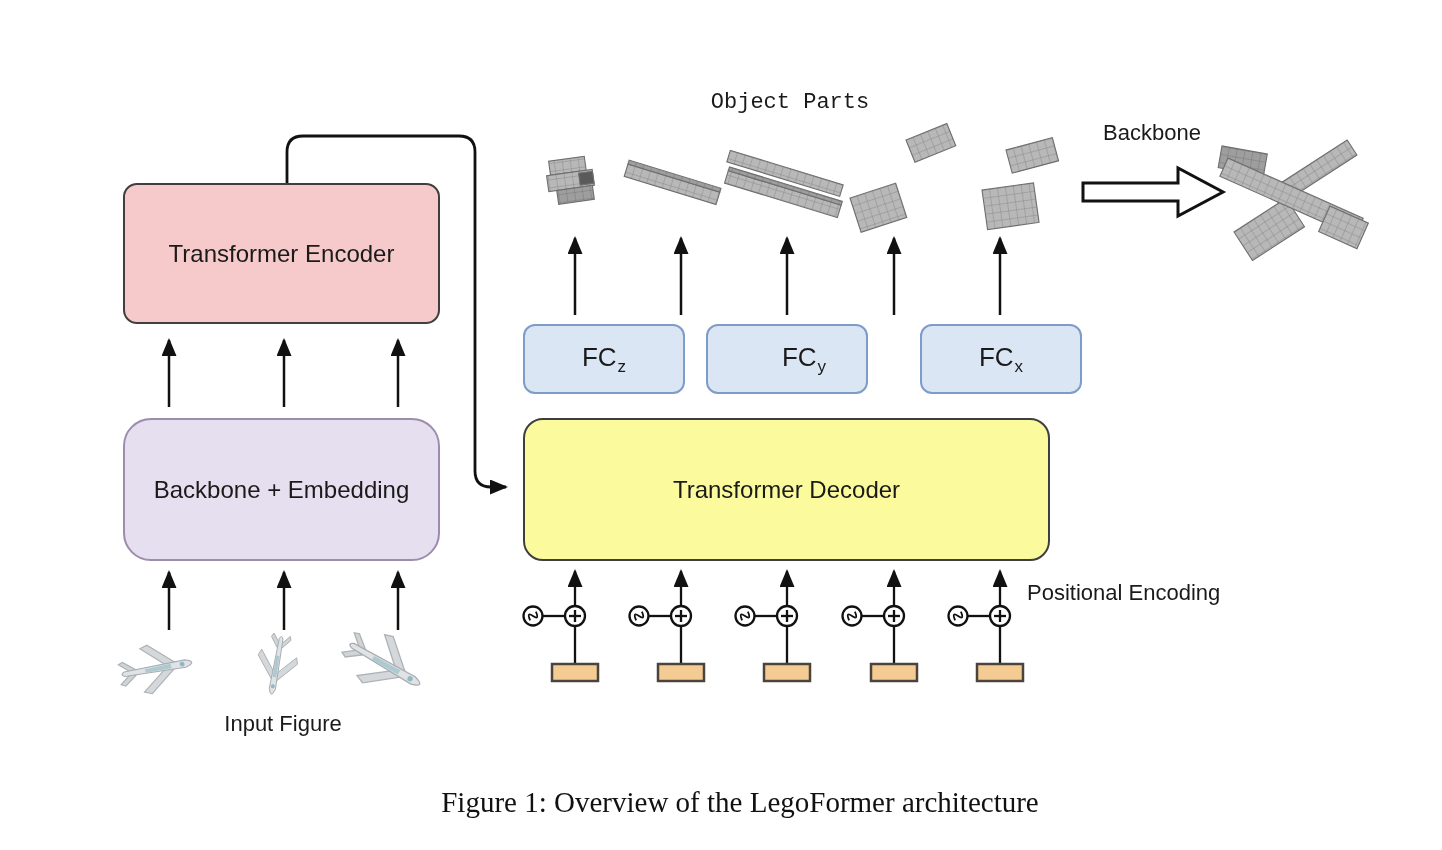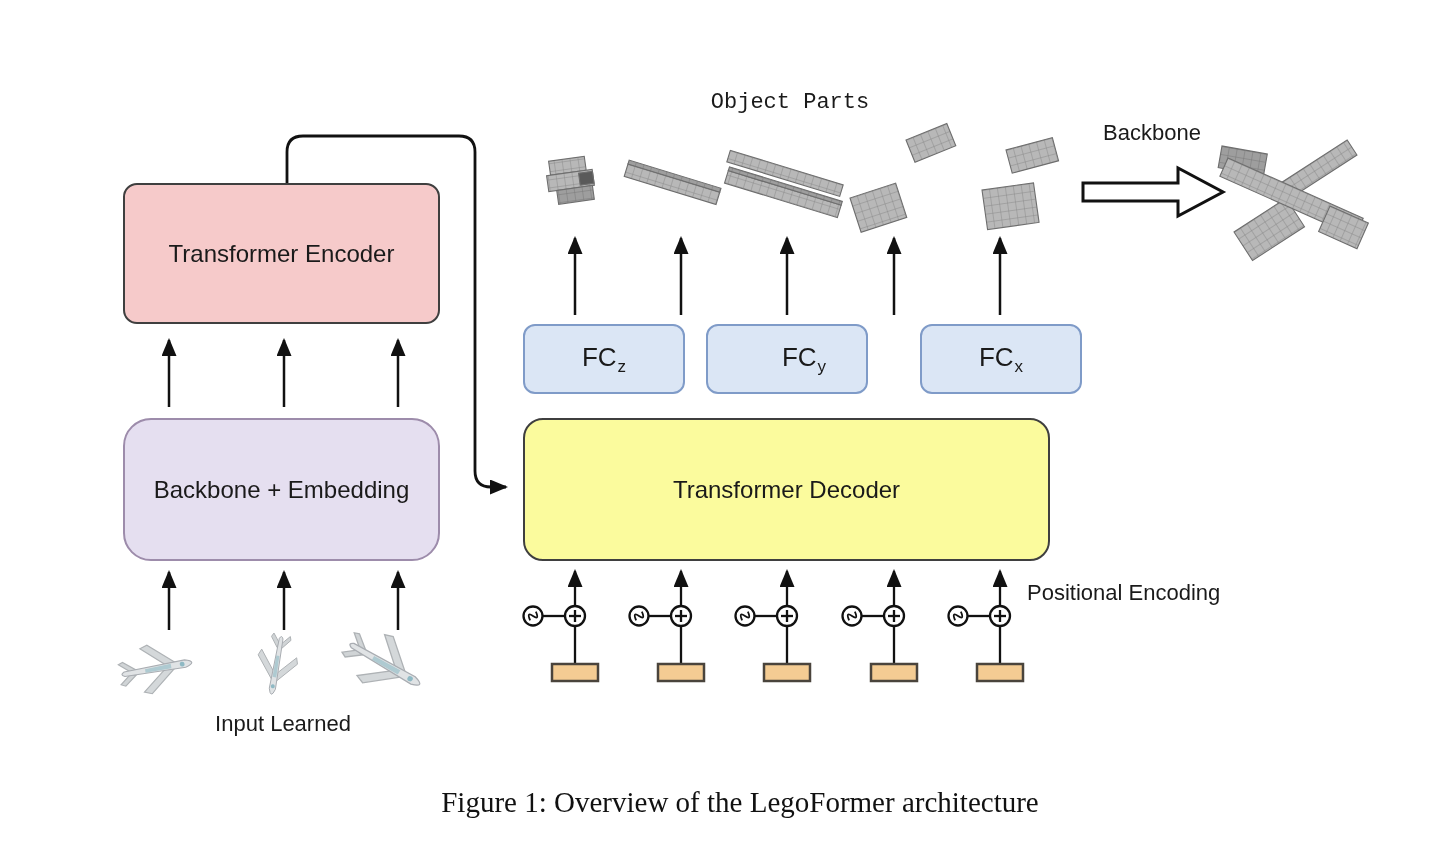--- a/index.html
+++ b/index.html
@@ -212,16 +212,16 @@
   <div class="box box-fc fc-y">
     <span><span>FC</span><sub class="fc-sub">y</sub></span>
   </div>
   <div class="box box-fc fc-x">
     <span><span>FC</span><sub class="fc-sub">x</sub></span>
   </div>
 
   <div class="lbl lbl-center" style="left:790px;top:90px;font-family:Liberation Mono, monospace;">Object Parts</div>
   <div class="lbl lbl-center" style="left:1152px;top:120px;">Backbone</div>
   <div class="lbl" style="left:1027px;top:580px;text-align:center;">Positional Encoding</div>
-  <div class="lbl lbl-center" style="left:283px;top:711px;">Input Learned</div>
+  <div class="lbl lbl-center" style="left:283px;top:711px;">Input Figure</div>
 
   <div class="caption">Figure 1: Overview of the LegoFormer architecture</div>
 </div>
 
 </body></html>

